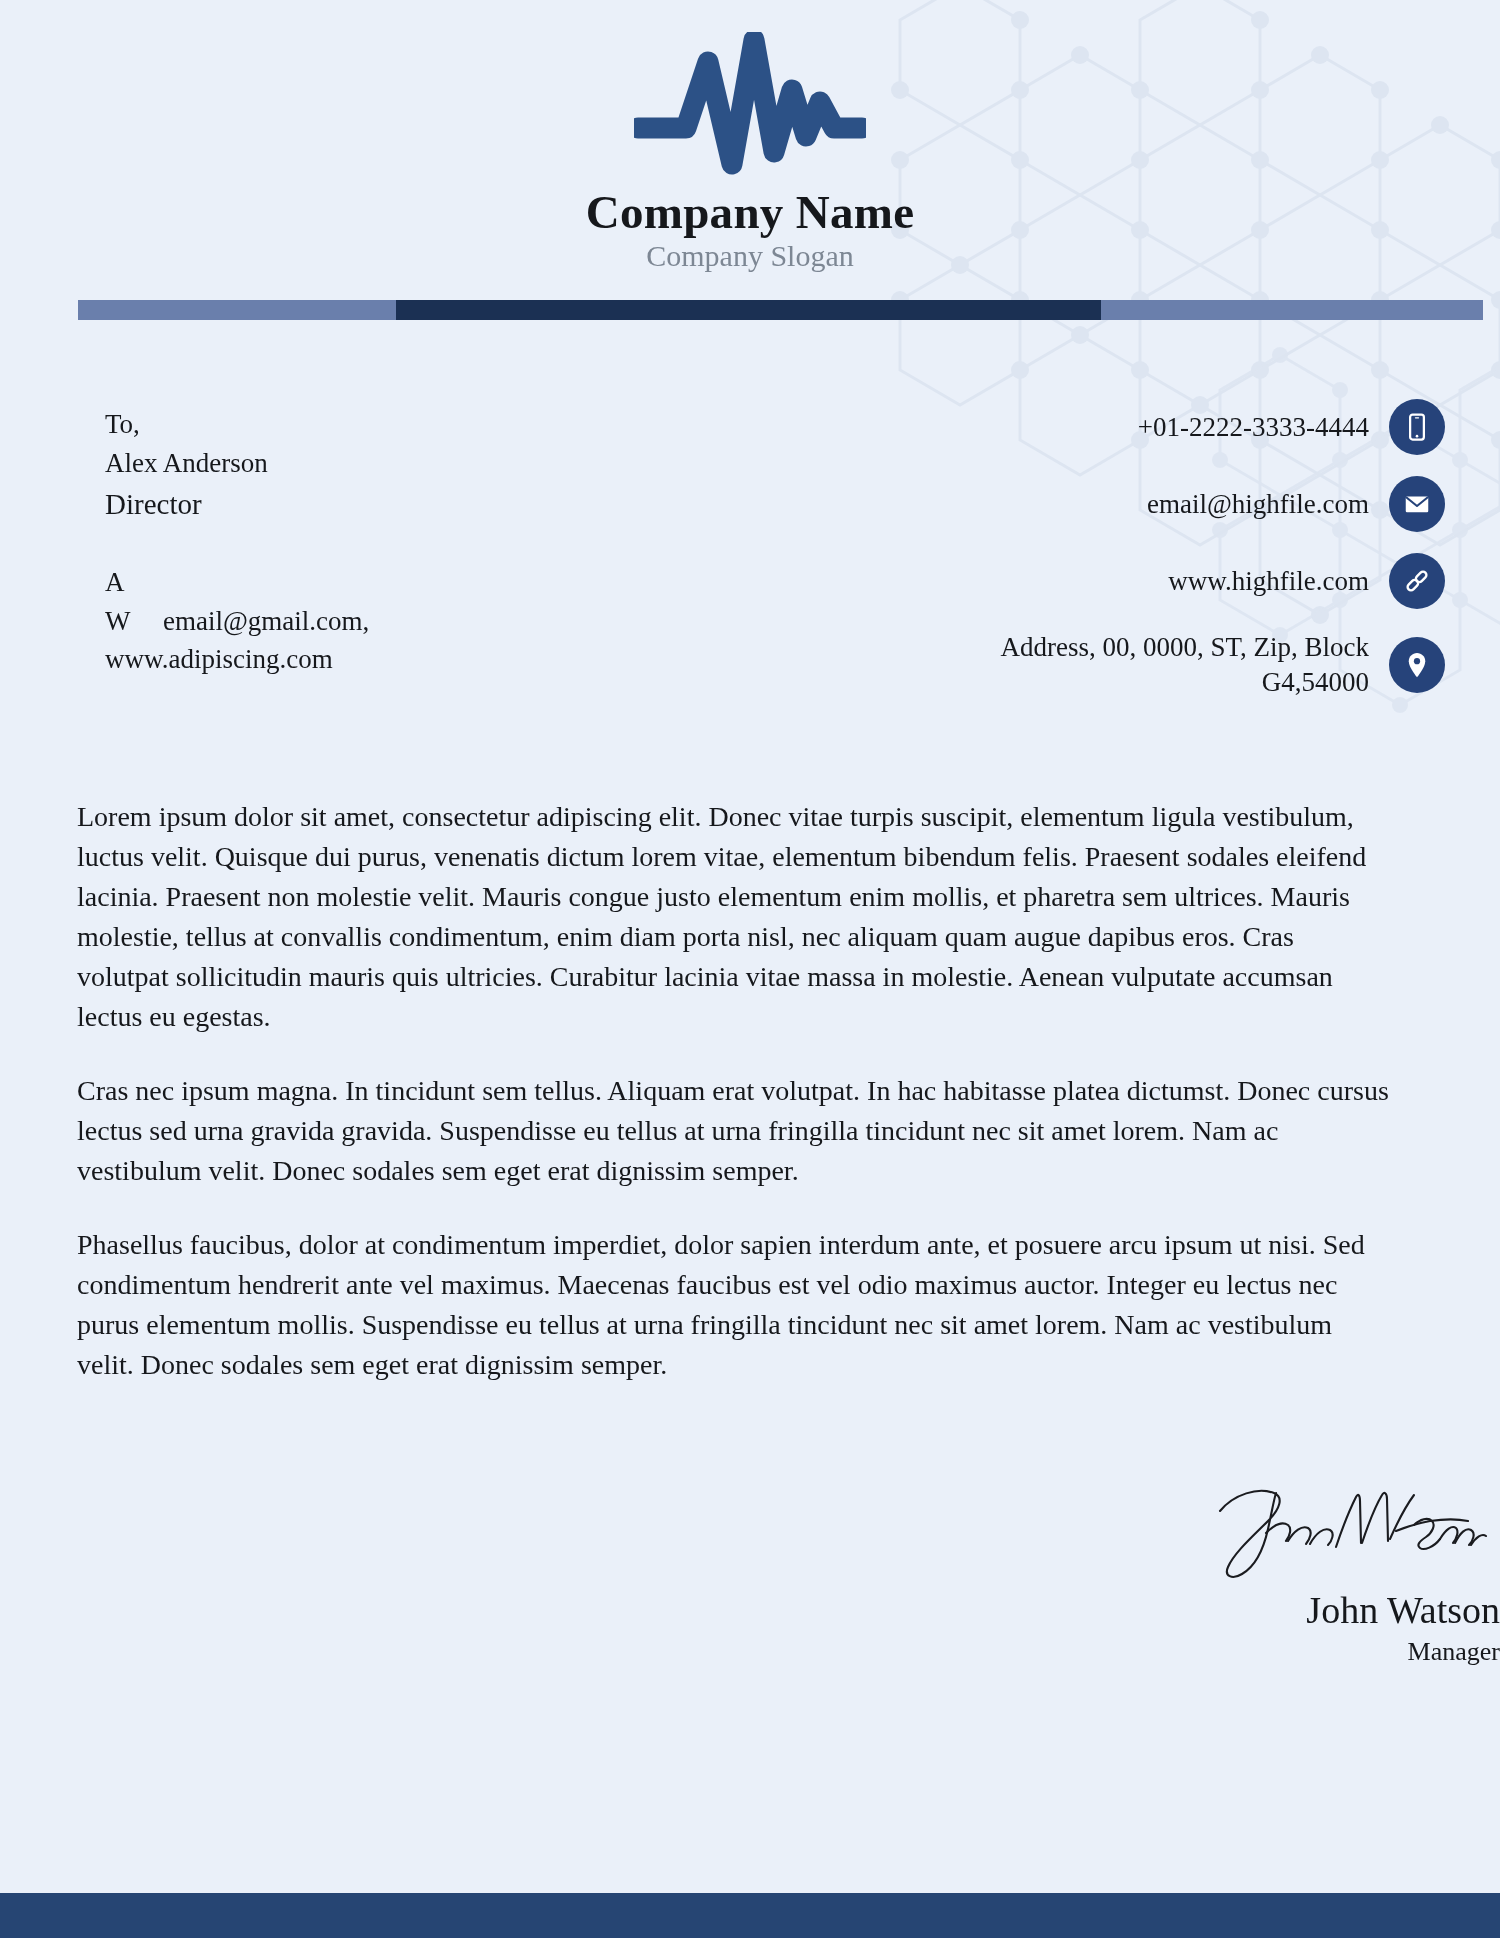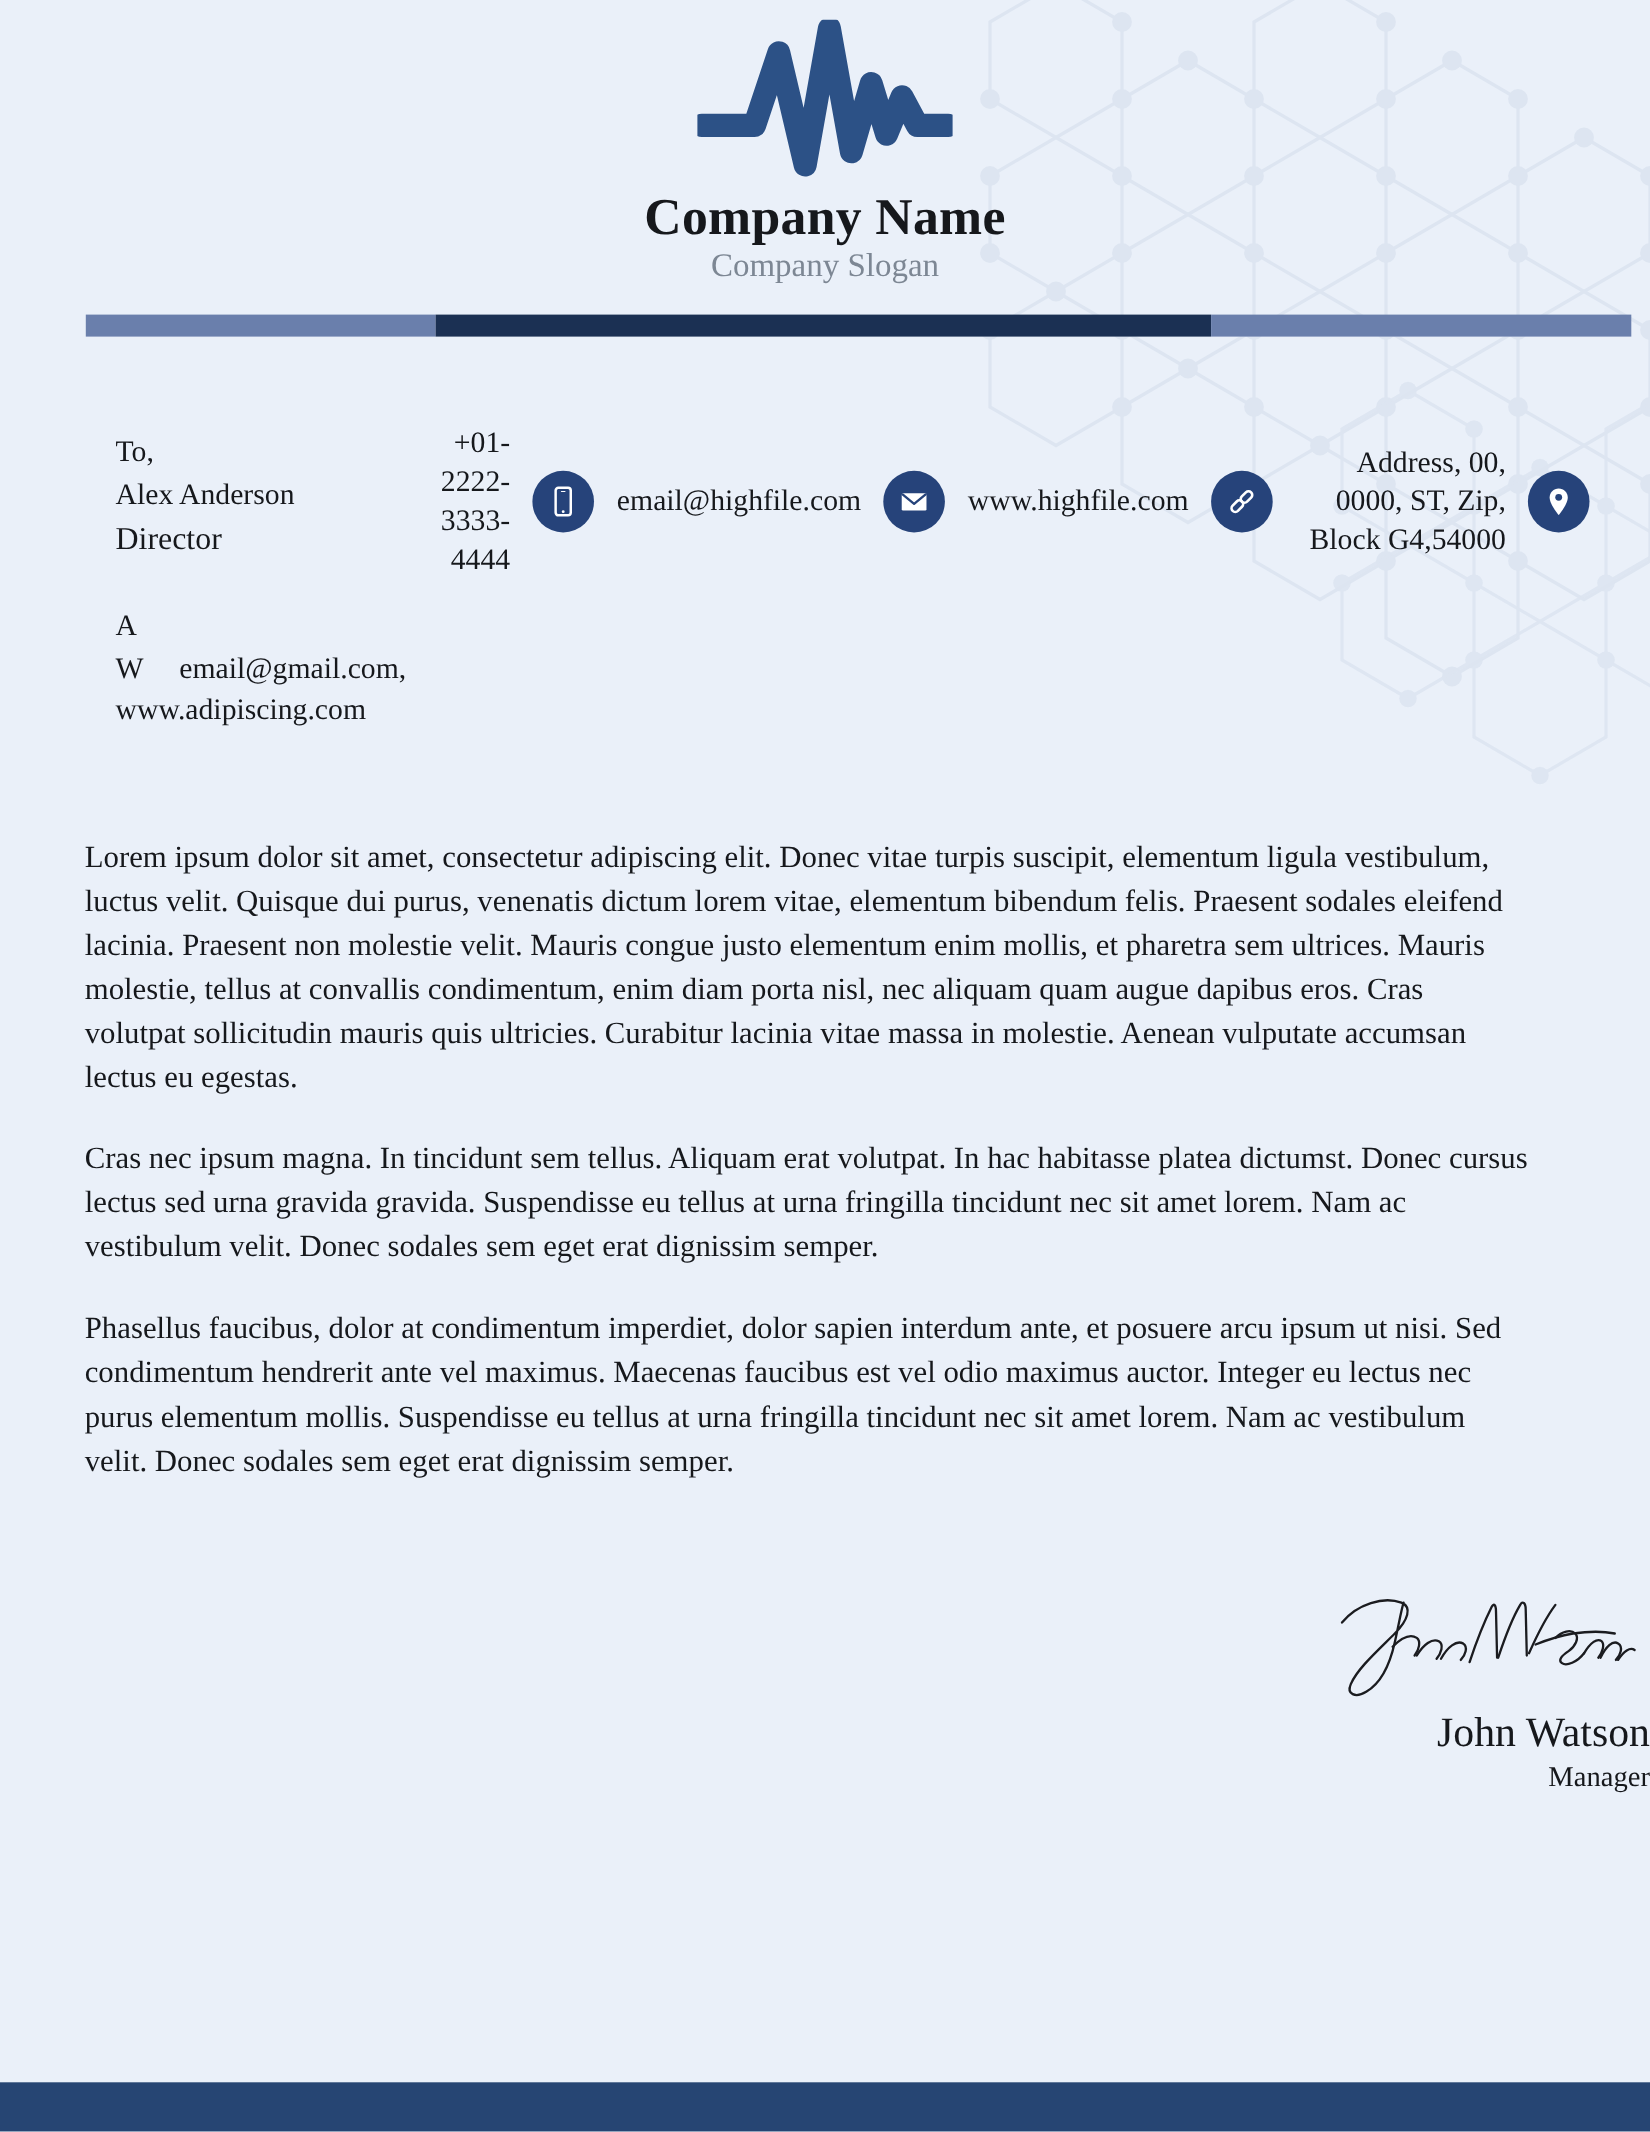--- a/index.html
+++ b/index.html
@@ -33,21 +33,21 @@
     width:520px; height:460px;
     pointer-events:none;
     z-index:0;
     opacity:.85;
   }
 
   
   .header {
     position:relative;
     z-index:2;
-    padding-top:18px;
+    padding-top:32px;
     text-align:center;
   }
   .logo-mark {
     width:232px;
     height:150px;
     margin:0 auto;
     display:block;
   }
   .company-name {
     font-family:"Liberation Serif", serif;
@@ -107,23 +107,24 @@
     line-height:1.42;
   }
   .to-sub .lrow { display:flex; }
   .to-sub .lkey { width:58px; flex:0 0 58px; }
   .to-sub .lval { flex:1 1 auto; }
   .to-sub .lplain { display:block; }
 
   
   .contact-block {
     display:flex;
-    flex-direction:row;
+    flex-direction:column;
     gap:21px;
     padding-top:4px;
+    align-items:flex-end;
   }
   .contact-item {
     display:flex;
     align-items:center;
     justify-content:flex-end;
     gap:20px;
   }
   .contact-text {
     font-size:27px;
     color:#16181c;

